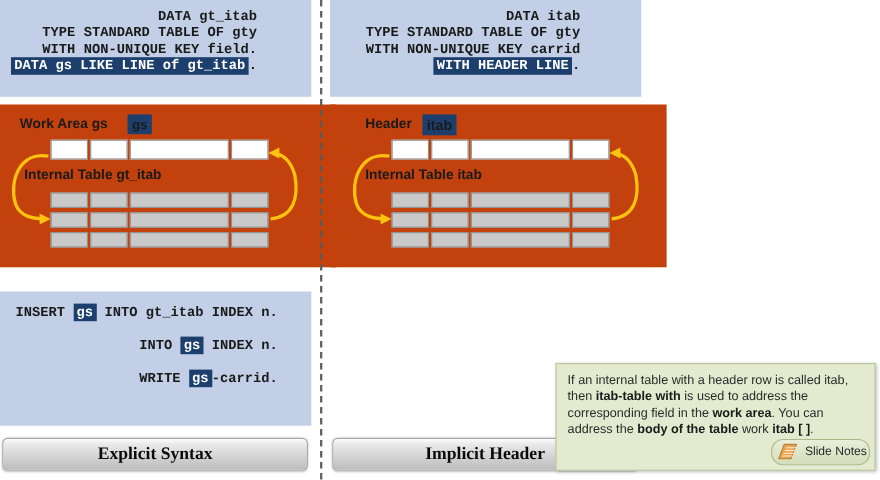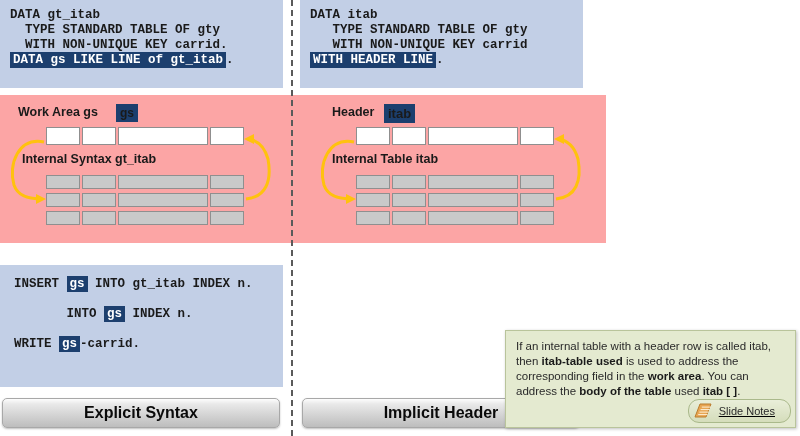--- a/index.html
+++ b/index.html
@@ -35,38 +35,39 @@
   .code-top    { top: 0px;   height: 88px; }
   .code-bottom { top: 265px; height: 122px; }
 
   .code-line {
     font-family: "Liberation Mono", monospace;
     font-weight: bold;
     font-size: 12.5px;
     color: #1a1a1a;
     white-space: pre;
     line-height: 15px;
+    text-align: right;
   }
 
   .badge {
     background: #1c3f6e;
     color: #ffffff;
     font-family: "Liberation Mono", monospace;
     font-weight: bold;
     padding: 1px 3px;
   }
 
   
   .diagram {
     position: absolute;
     left: 0;
     top: 95px;
     width: 306px;
     height: 148px;
-    background: #fca5a5;
+    background: #c2410c;
   }
 
   .diag-label {
     position: absolute;
     font-family: "Liberation Sans", sans-serif;
     font-weight: bold;
     font-size: 12.5px;
     color: #1a1a1a;
     white-space: nowrap;
   }
@@ -96,21 +97,21 @@
     background: linear-gradient(to bottom, #fdfdfd 0%, #e9e9e9 18%, #d2d2d2 60%, #bdbdbd 100%);
     border: 1px solid #a8a8a8;
     border-radius: 5px;
     box-sizing: border-box;
     display: flex;
     align-items: center;
     justify-content: center;
     box-shadow: 0 1px 2px rgba(0,0,0,0.25);
   }
   .caption-text {
-    font-family: Liberation Sans, sans-serif;
+    font-family: Liberation Serif, serif;
     font-weight: bold;
     font-size: 16px;
     color: #0a0a0a;
   }
 
   
   .divider {
     position: absolute;
     left: 291px;
     top: 0;
@@ -143,22 +144,21 @@
   .slide-notes {
     position: absolute;
     right: 4px;
     bottom: 4px;
     height: 22px;
     display: flex;
     align-items: center;
     background: linear-gradient(to bottom, #e9eed9 0%, #d5ddbb 100%);
     border: 1px solid #aab98b;
     border-radius: 11px;
-    padding: 0 15px 0 3px;
-    text-decoration: underline;
+    padding: 0 2px 0 3px;
   }
   .sn-icon {
     width: 22px; height: 17px;
     margin-right: 5px;
     flex: 0 0 auto;
   }
   .sn-label {
     font-family: "Liberation Sans", sans-serif;
     font-size: 11px;
     color: #2a2a2a;
@@ -166,35 +166,35 @@
 </style>
 </head>
 <body>
 
 <div class="panel left">
 
   <div class="code-block code-top">
     <div class="code-lines" style="position:absolute; left:10px; top:8px;">
         <div class="code-line"><span>DATA gt_itab</span></div>
         <div class="code-line"><span>  TYPE STANDARD TABLE OF gty</span></div>
-        <div class="code-line"><span>  WITH NON-UNIQUE KEY carrid.</span></div>
+        <div class="code-line"><span>  WITH NON-UNIQUE KEY field.</span></div>
         <div class="code-line"><span class="badge">DATA gs LIKE LINE of gt_itab</span><span>.</span></div>
       </div>
   </div>
 
   <div class="diagram">
     <span class="diag-label" style="left:18px; top:10px;">Work Area  gs</span>
     <span class="badge diag-label" style="left:116px; top:9px; font-size:12px; padding:2px 4px;">gs</span>
 
     <div class="cell work" style="left:46px; top:32px; width:34px; height:18px;"></div>
     <div class="cell work" style="left:82px; top:32px; width:34px; height:18px;"></div>
     <div class="cell work" style="left:118px; top:32px; width:90px; height:18px;"></div>
     <div class="cell work" style="left:210px; top:32px; width:34px; height:18px;"></div>
 
-    <span class="diag-label" style="left:22px; top:57px;">Internal Syntax  gt_itab</span>
+    <span class="diag-label" style="left:22px; top:57px;">Internal Table  gt_itab</span>
 
     <div class="cell tbl" style="left:46px; top:80px; width:34px; height:14px;"></div>
     <div class="cell tbl" style="left:82px; top:80px; width:34px; height:14px;"></div>
     <div class="cell tbl" style="left:118px; top:80px; width:90px; height:14px;"></div>
     <div class="cell tbl" style="left:210px; top:80px; width:34px; height:14px;"></div>
 
     <div class="cell tbl" style="left:46px; top:98px; width:34px; height:14px;"></div>
     <div class="cell tbl" style="left:82px; top:98px; width:34px; height:14px;"></div>
     <div class="cell tbl" style="left:118px; top:98px; width:90px; height:14px;"></div>
     <div class="cell tbl" style="left:210px; top:98px; width:34px; height:14px;"></div>
@@ -274,21 +274,21 @@
     </svg>
   </div>
 
 
   <div class="caption">
     <span class="caption-text">Implicit Header</span>
   </div>
 </div>
 
 <div class="tooltip">
-  <div class="tooltip-text"><span>If an internal table with a header row is called itab, then </span><b>itab-table used</b><span> is used to address the corresponding field in the </span><b>work area</b><span>. You can address the </span><b>body of the table</b><span> used </span><b>itab [ ]</b><span>.</span></div>
+  <div class="tooltip-text"><span>If an internal table with a header row is called itab, then </span><b>itab-table with</b><span> is used to address the corresponding field in the </span><b>work area</b><span>. You can address the </span><b>body of the table</b><span> work </span><b>itab [ ]</b><span>.</span></div>
   <div class="slide-notes">
     <svg class="sn-icon" viewBox="0 0 22 17">
       <path d="M3 14 L8 1 L19 1 L14 14 Z" fill="#e8a552" stroke="#b97c2e" stroke-width="1"></path>
       <g stroke="#fdf0d8" stroke-width="1">
         <line x1="6.2" y1="11.6" x2="15.4" y2="11.6"></line>
         <line x1="7.4" y1="9.1" x2="16.6" y2="9.1"></line>
         <line x1="8.6" y1="6.6" x2="17.8" y2="6.6"></line>
         <line x1="9.8" y1="4.1" x2="19.0" y2="4.1"></line>
       </g>
     </svg>

